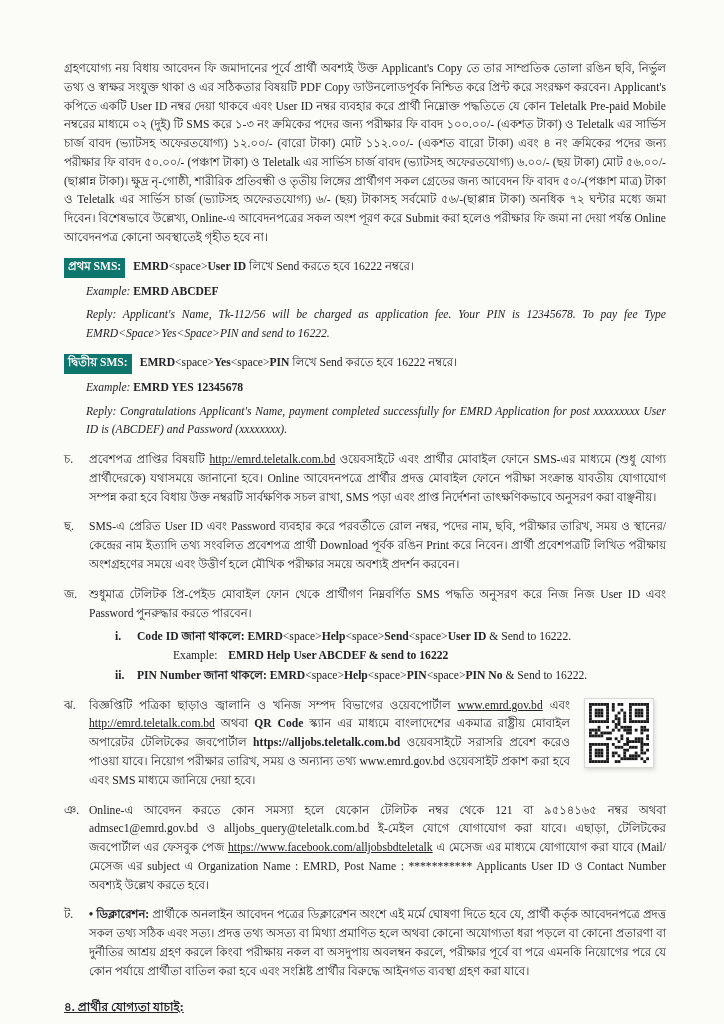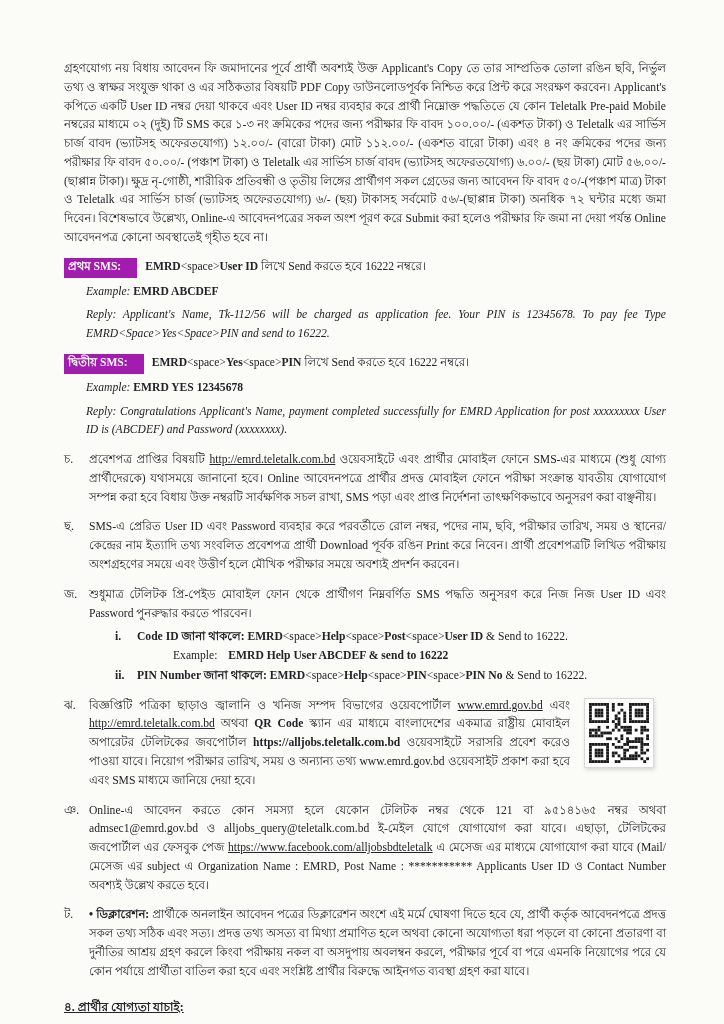--- a/index.html
+++ b/index.html
@@ -8,21 +8,21 @@
     background:#fbfbf8;color:#232328;
     font-family:"Liberation Serif","DejaVu Serif",serif;
     font-size:11.6px;line-height:1.62;
     -webkit-font-smoothing:antialiased;
   }
   .content{padding:60px 58px 0 64px;}
   .just{text-align:justify;}
   .sb{font-weight:bold;}
   .su{text-decoration:underline;font-family:Liberation Serif, serif;}
   .sms-row{margin-top:10px;display:flex;align-items:baseline;}
-  .sms-badge{background:#a21caf;color:#ffffff;font-weight:bold;padding:0 16px 1px 4px;flex:none;}
+  .sms-badge{background:#0f766e;color:#ffffff;font-weight:bold;padding:0 4px 1px 4px;flex:none;}
   .sms-line{margin-left:8px;}
   .ex-row{margin-top:5px;margin-left:22px;}
   .ex-label{font-style:italic;}
   .ex-value{font-weight:bold;}
   .reply{margin:5px 0 0 22px;font-style:italic;text-align:justify;}
   .item{display:flex;margin-top:11px;}
   .marker{width:25px;flex:none;}
   .ibody{flex:1;text-align:justify;}
   .qrwrap{flex:none;width:82px;margin-left:14px;padding-top:1px;}
   .qrbox{width:60px;height:60px;background:#ffffff;border:1px solid #d9d9d3;
@@ -74,21 +74,21 @@
     <div class="ibody"><span>SMS-এ প্রেরিত User ID এবং Password ব্যবহার করে পরবর্তীতে রোল নম্বর, পদের নাম, ছবি, পরীক্ষার তারিখ, সময় ও স্থানের/কেন্দ্রের নাম ইত্যাদি তথ্য সংবলিত প্রবেশপত্র প্রার্থী Download পূর্বক রঙিন Print করে নিবেন। প্রার্থী প্রবেশপত্রটি লিখিত পরীক্ষায় অংশগ্রহণের সময়ে এবং উত্তীর্ণ হলে মৌখিক পরীক্ষার সময়ে অবশ্যই প্রদর্শন করবেন।</span></div>
   </div>
 
   <div class="item">
     <span class="marker">জ.</span>
     <div style="flex:1">
       <div class="ibody"><span>শুধুমাত্র টেলিটক প্রি-পেইড মোবাইল ফোন থেকে প্রার্থীগণ নিম্নবর্ণিত SMS পদ্ধতি অনুসরণ করে নিজ নিজ User ID এবং Password পুনরুদ্ধার করতে পারবেন।</span></div>
       <div class="sub">
         <div class="subrow">
           <span class="subnum">i.</span>
-          <div class="subbody"><span class="sb">Code ID জানা থাকলে:</span><span> </span><span class="sb">EMRD</span><span>&lt;space&gt;</span><span class="sb">Help</span><span>&lt;space&gt;</span><span class="sb">Post</span><span>&lt;space&gt;</span><span class="sb">User ID</span><span> &amp; Send to 16222.</span></div>
+          <div class="subbody"><span class="sb">Code ID জানা থাকলে:</span><span> </span><span class="sb">EMRD</span><span>&lt;space&gt;</span><span class="sb">Help</span><span>&lt;space&gt;</span><span class="sb">Send</span><span>&lt;space&gt;</span><span class="sb">User ID</span><span> &amp; Send to 16222.</span></div>
         </div>
         <div class="subex">
           <span class="ex-label">Example:</span>
           <span class="ex-value">EMRD Help User ABCDEF &amp; send to 16222</span>
         </div>
         <div class="subrow">
           <span class="subnum">ii.</span>
           <div class="subbody"><span class="sb">PIN Number জানা থাকলে:</span><span> </span><span class="sb">EMRD</span><span>&lt;space&gt;</span><span class="sb">Help</span><span>&lt;space&gt;</span><span class="sb">PIN</span><span>&lt;space&gt;</span><span class="sb">PIN No</span><span> &amp; Send to 16222.</span></div>
         </div>
       </div>

